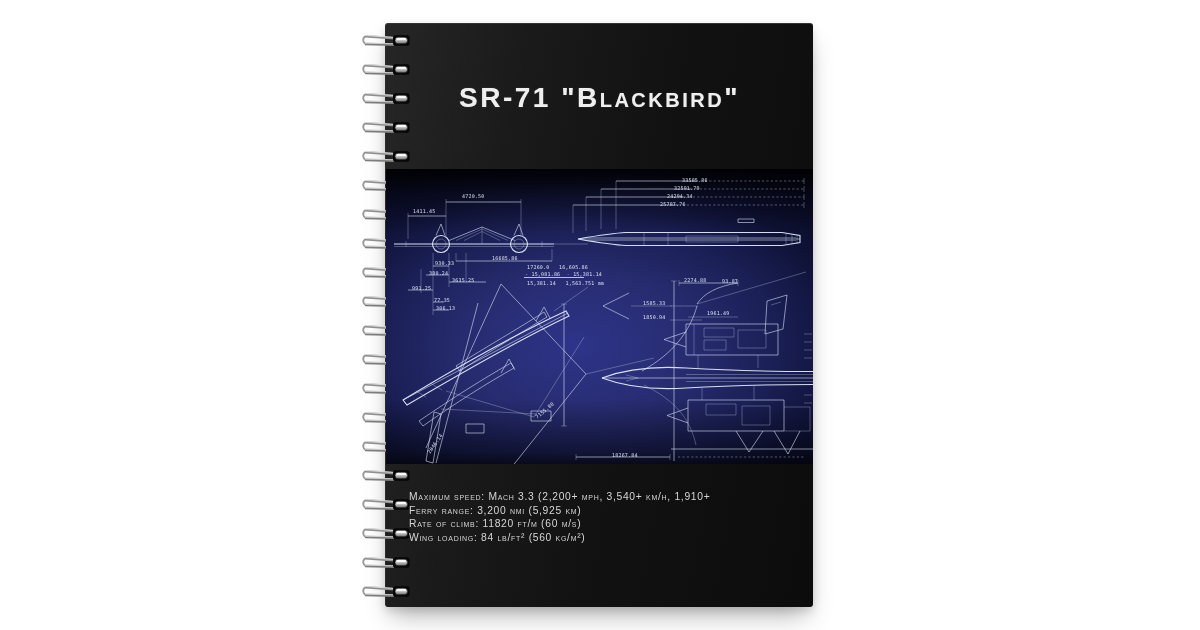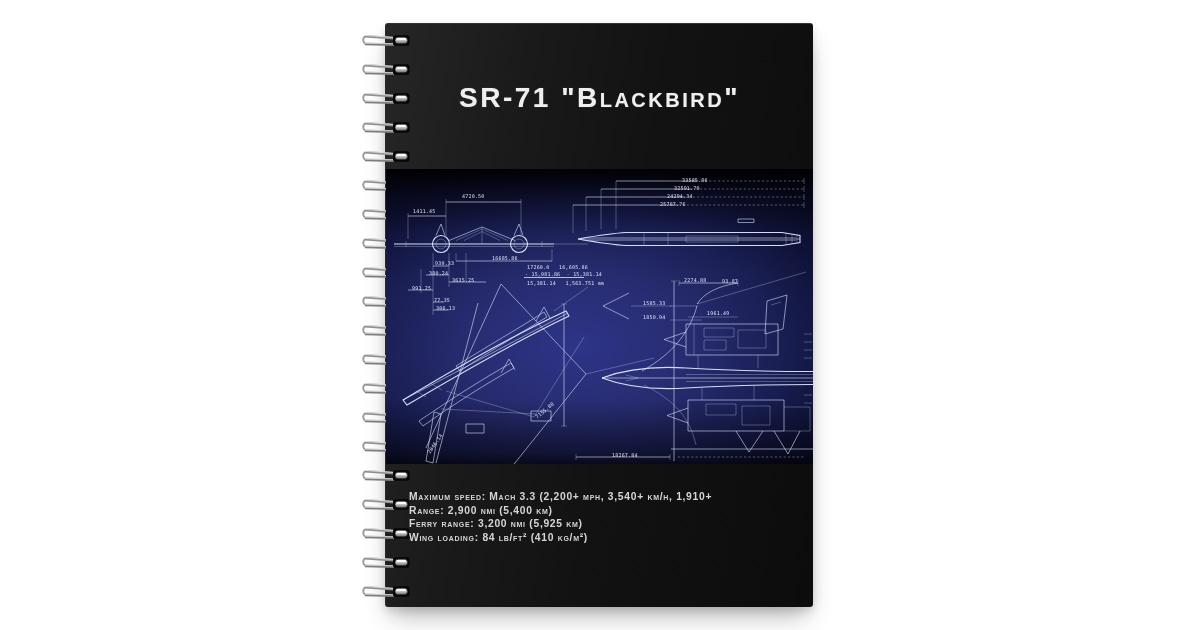--- a/index.html
+++ b/index.html
@@ -57,21 +57,21 @@
     white-space:pre;letter-spacing:0.2px;
   }
   .table-rule{position:absolute;left:138px;top:108px;width:60px;height:1px;background:#dce4f6;opacity:.8;}
 
   
   .specs{
     position:absolute;left:23px;top:466px;width:395px;
     color:#d6d6d6;
   }
   .spec-line{
-    font-size:10.3px;line-height:13.6px;font-weight:700;
+    font-size:10.3px;line-height:13.6px;font-weight:400;
     font-variant:small-caps;letter-spacing:0.7px;white-space:nowrap;
   }
 </style>
 </head>
 <body>
 
 <svg width="0" height="0" style="position:absolute" aria-hidden="true">
   <defs>
     <linearGradient id="coil-metal" x1="0" y1="0" x2="0" y2="1">
       <stop offset="0" stop-color="#f4f4f4"></stop>
@@ -424,18 +424,18 @@
           <span class="dim-label" style="left: 321px; top: 141px;">1961.49</span>
           <span class="dim-label" style="left: 226px; top: 283px;">18267.84</span>
           <span class="dim-label" style="left: 40px; top: 282px; transform: rotate(-55deg); transform-origin: 0px 0px;">2046.14</span>
           <span class="dim-label" style="left: 148px; top: 246px; transform: rotate(-40deg); transform-origin: 0px 0px;">7155.80</span>
         </div>
       <div class="table-rule"></div>
     </div>
 
     <div class="specs" id="specs">
         <div class="spec-line">Maximum speed: Mach 3.3 (2,200+ mph, 3,540+ km/h, 1,910+</div>
-        <div class="spec-line">Range: 2,900 nmi (5,400 km)</div>
         <div class="spec-line">Ferry range: 3,200 nmi (5,925 km)</div>
-        <div class="spec-line">Wing loading: 84 lb/ft² (410 kg/m²)</div>
+        <div class="spec-line">Rate of climb: 11820 ft/m (60 m/s)</div>
+        <div class="spec-line">Wing loading: 84 lb/ft² (560 kg/m²)</div>
       </div>
   </div>
 </div>
 
 </body></html>

